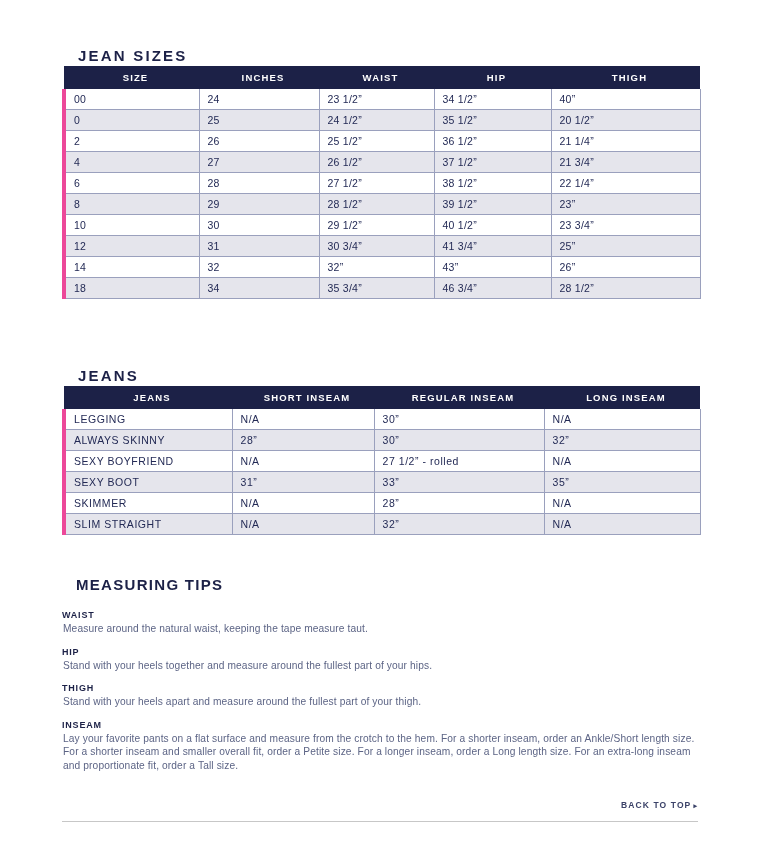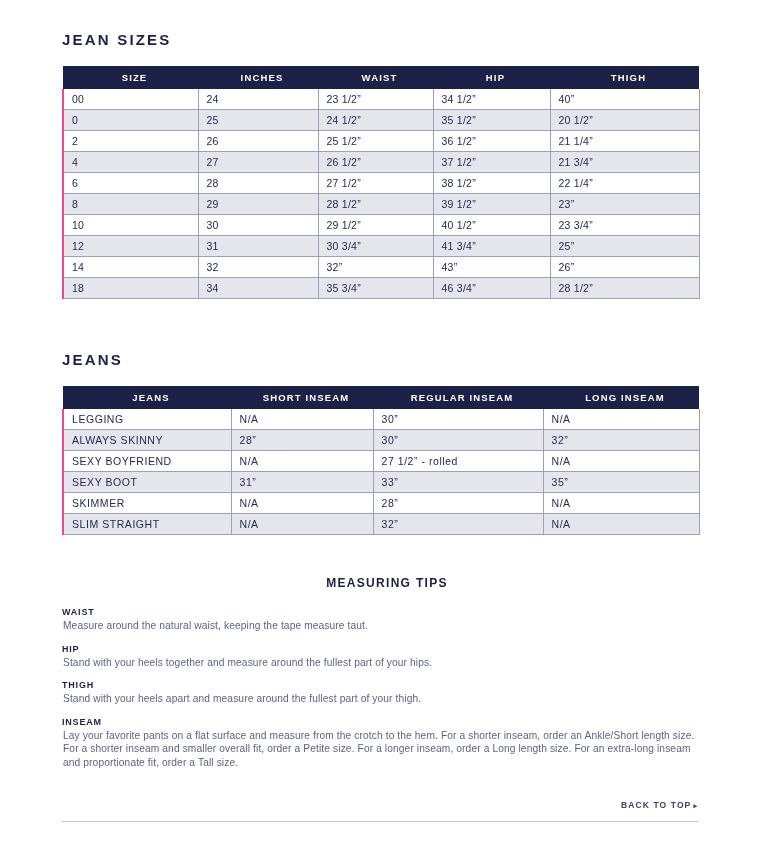--- a/index.html
+++ b/index.html
@@ -20,21 +20,21 @@
     height: 841px;
     box-sizing: border-box;
   }
 
   
   .section-title {
     font-size: 15px;
     font-weight: bold;
     letter-spacing: 2.2px;
     color: #1c2147;
-    margin: 0;
+    margin: 16px;
   }
   #jean-sizes-title { position: absolute; left: 62px; top: 31px; }
   #jeans-title      { position: absolute; left: 62px; top: 351px; }
 
   
   table.size-table {
     border-collapse: collapse;
     width: 636px;
     table-layout: fixed;
     font-size: 10.5px;
@@ -53,21 +53,21 @@
   table.size-table tbody td {
     color: #232a55;
     font-size: 10.5px;
     letter-spacing: 0.25px;
     padding: 4px 0 4px 8px;
     height: 10px;
     border-right: 1px solid #9aa0bd;
     border-bottom: 1px solid #9aa0bd;
   }
   table.size-table tbody td:first-child {
-    border-left: 2px solid #ec4899;
+    border-left: 4px solid #ec4899;
   }
   table.size-table tbody tr:nth-child(even) td {
     background: #e5e5ec;
   }
   table.size-table tbody tr:nth-child(odd) td {
     background: #ffffff;
   }
 
   #table-jean-sizes { position: absolute; left: 62px; top: 66px; }
   #table-jeans      { position: absolute; left: 62px; top: 386px; }
@@ -90,26 +90,25 @@
   }
 
   
   #measuring-tips {
     position: absolute;
     left: 62px;
     top: 576px;
     width: 636px;
   }
   .tips-title {
-    font-size: 12px;
+    font-size: 15px;
     font-weight: bold;
     letter-spacing: 1.3px;
     color: #1c2147;
     margin: 0 0 17px 14px;
-    text-align: center;
   }
   .tip-block { margin-bottom: 11px; }
   .tip-term {
     font-size: 9px;
     font-weight: bold;
     letter-spacing: 0.8px;
     color: #1c2147;
     margin: 0 0 2px 0;
   }
   .tip-desc {

